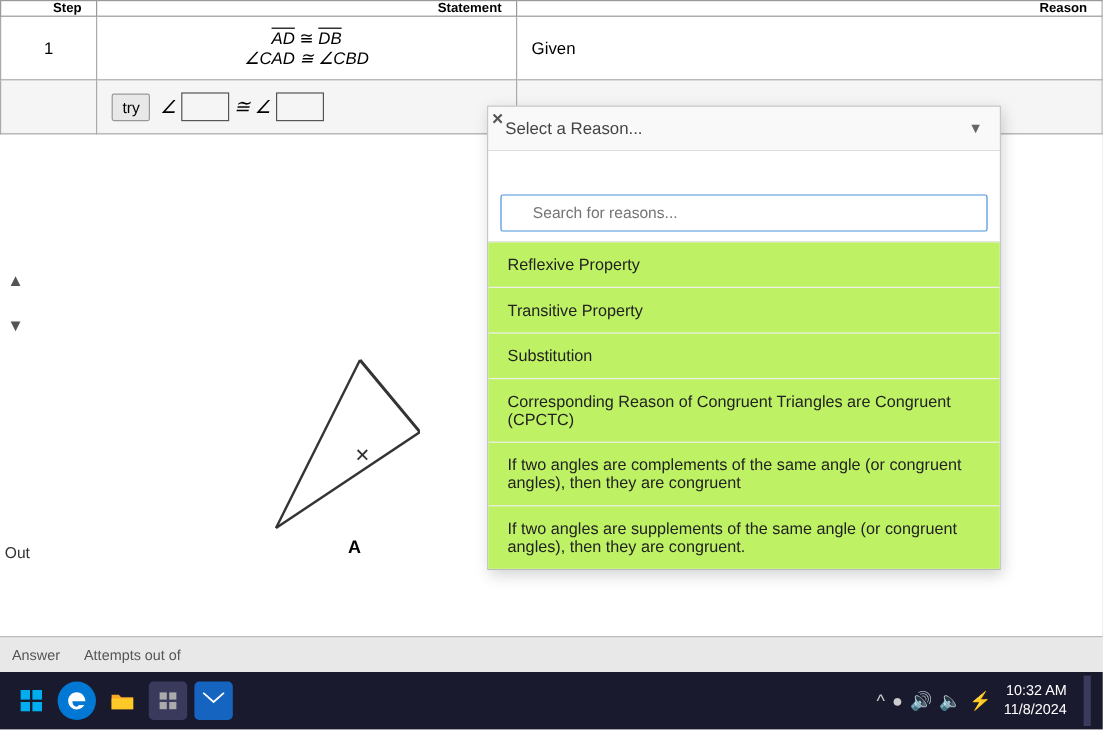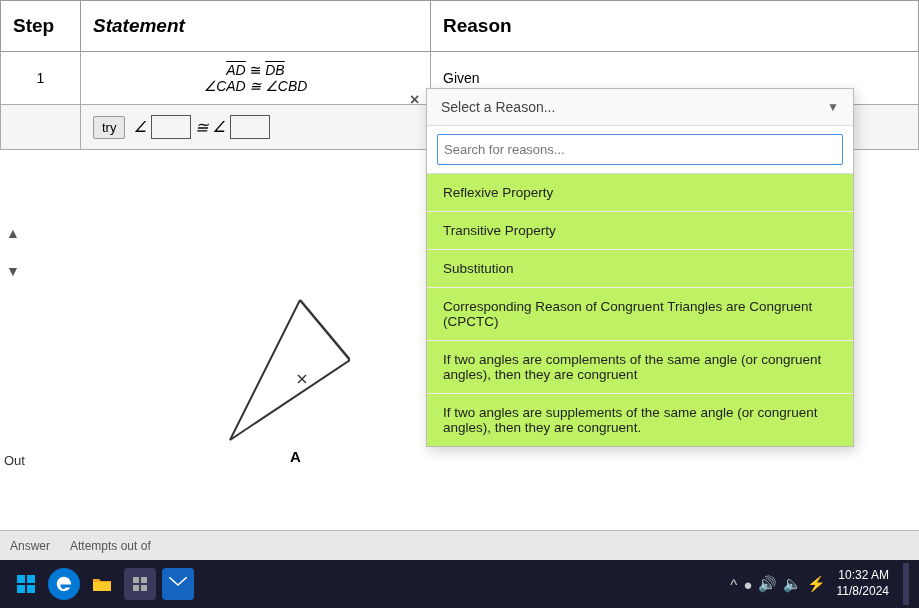--- a/index.html
+++ b/index.html
@@ -24,32 +24,31 @@
     
     .proof-table {
       width: 100%;
       border-collapse: collapse;
       position: relative;
     }
 
     .proof-table th {
       background: #fff;
       font-weight: bold;
-      text-align: left;
-      padding: 14px 12px;
+      text-align: right;
+      padding: 0 12px;
       border: 1px solid #999;
-      font-size: 19px;
+      font-size: 11px;
     }
 
     .proof-table th:first-child {
       width: 80px;
     }
     .proof-table th:nth-child(2) {
       width: 350px;
-      font-style: italic;
     }
     .proof-table th:nth-child(3) {
       width: auto;
     }
 
     .proof-table td {
       border: 1px solid #aaa;
       padding: 10px 12px;
       vertical-align: middle;
       font-size: 14px;
@@ -100,21 +99,21 @@
     .try-cell-content {
       display: flex;
       align-items: center;
       gap: 8px;
     }
 
     
     .dropdown-overlay {
       position: absolute;
       top: 88px;
-      left: 426px;
+      left: 406px;
       width: 428px;
       background: #fff;
       border: 1px solid #bbb;
       box-shadow: 2px 4px 12px rgba(0,0,0,0.18);
       z-index: 100;
     }
 
     .dropdown-header {
       display: flex;
       align-items: center;
@@ -134,25 +133,26 @@
 
     .search-box-container {
       padding: 8px 10px;
       border-bottom: 1px solid #ddd;
       background: #fff;
     }
 
     .search-input {
       width: 100%;
       border: 1.5px solid #4a90d9;
-      padding: 7px 6px;
+      padding: 7px 26px;
       font-size: 13px;
       outline: none;
       border-radius: 2px;
       color: #888;
+      margin-top: 28px;
     }
 
     .reasons-list {
       background: #bef264;
       max-height: 320px;
       overflow-y: auto;
     }
 
     .reason-item {
       padding: 11px 16px;

